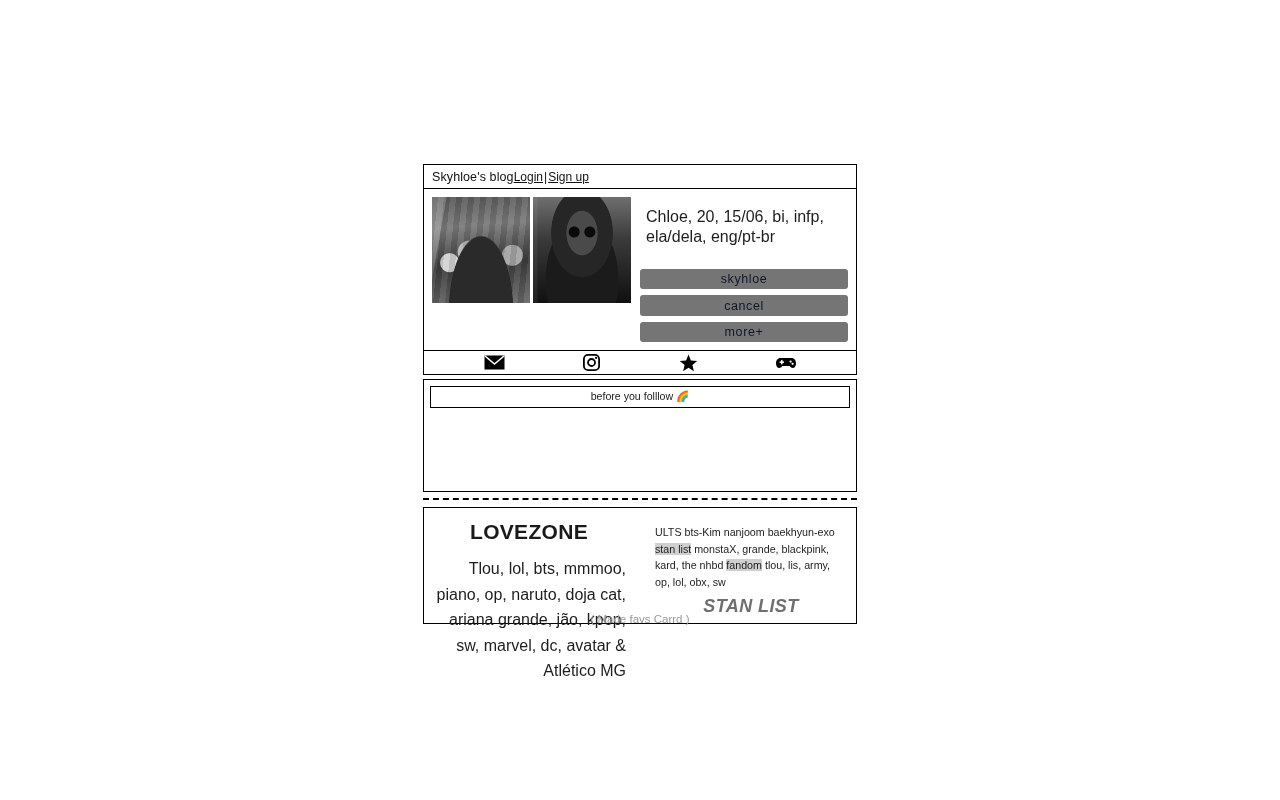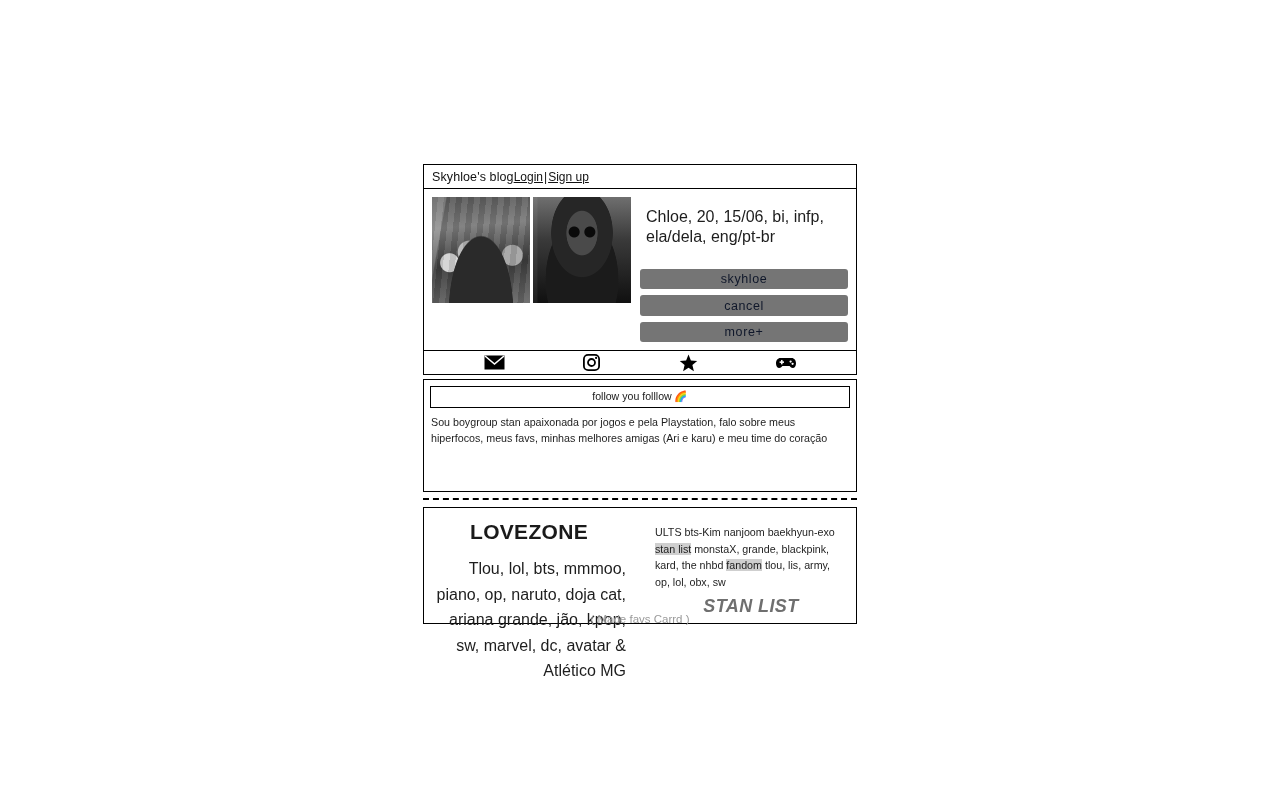--- a/index.html
+++ b/index.html
@@ -335,22 +335,21 @@
             <rect x="6.05" y="3.95" width="1.5" height="4.4" fill="#fff"></rect>
             <circle cx="15.6" cy="5.6" r="1.15" fill="#fff"></circle>
             <circle cx="17.6" cy="7.8" r="1.15" fill="#fff"></circle>
           </svg>
         </span>
       </span>
     </div>
 
     <div class="ffwrap">
       <div class="ffcol">
-        <div class="ffhead">follow you folllow 🌈</div>
-        <div class="fftext">Sou boygroup stan apaixonada por jogos e pela Playstation, falo sobre meus hiperfocos, meus favs, minhas melhores amigas (Ari e karu) e meu time do coração</div>
+        <div class="ffhead">before you folllow 🌈</div>
       </div>
     </div>
 
     <div class="dashed"></div>
 
     <div class="love">
       <div class="lovecol">
         <div class="lovetitle">LOVEZONE</div>
         <div class="lovetext">Tlou, lol, bts, mmmoo, piano, op, naruto, doja cat, ariana grande, jão, kpop, sw, marvel, dc, avatar &amp; Atlético MG</div>
       </div>

